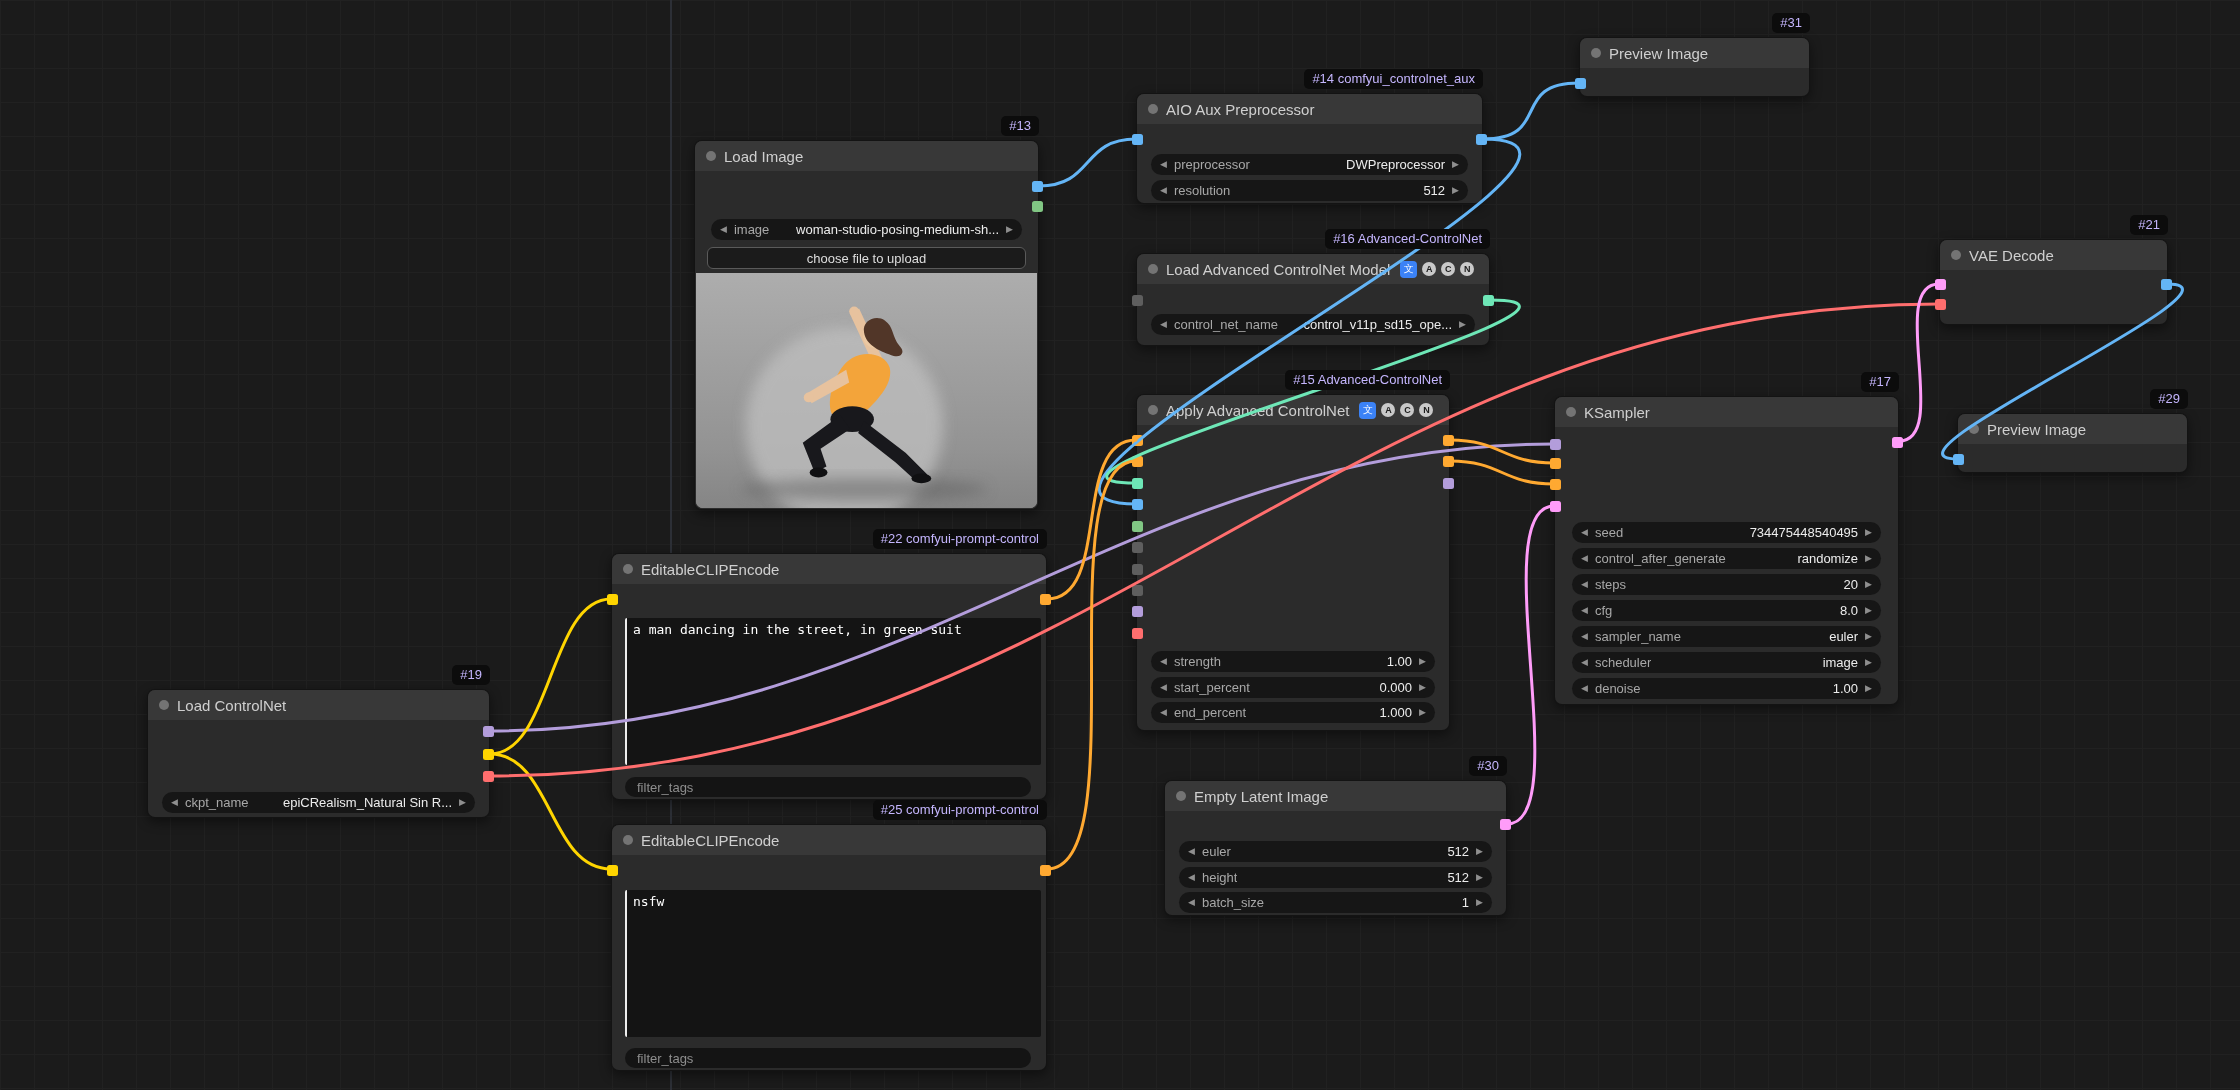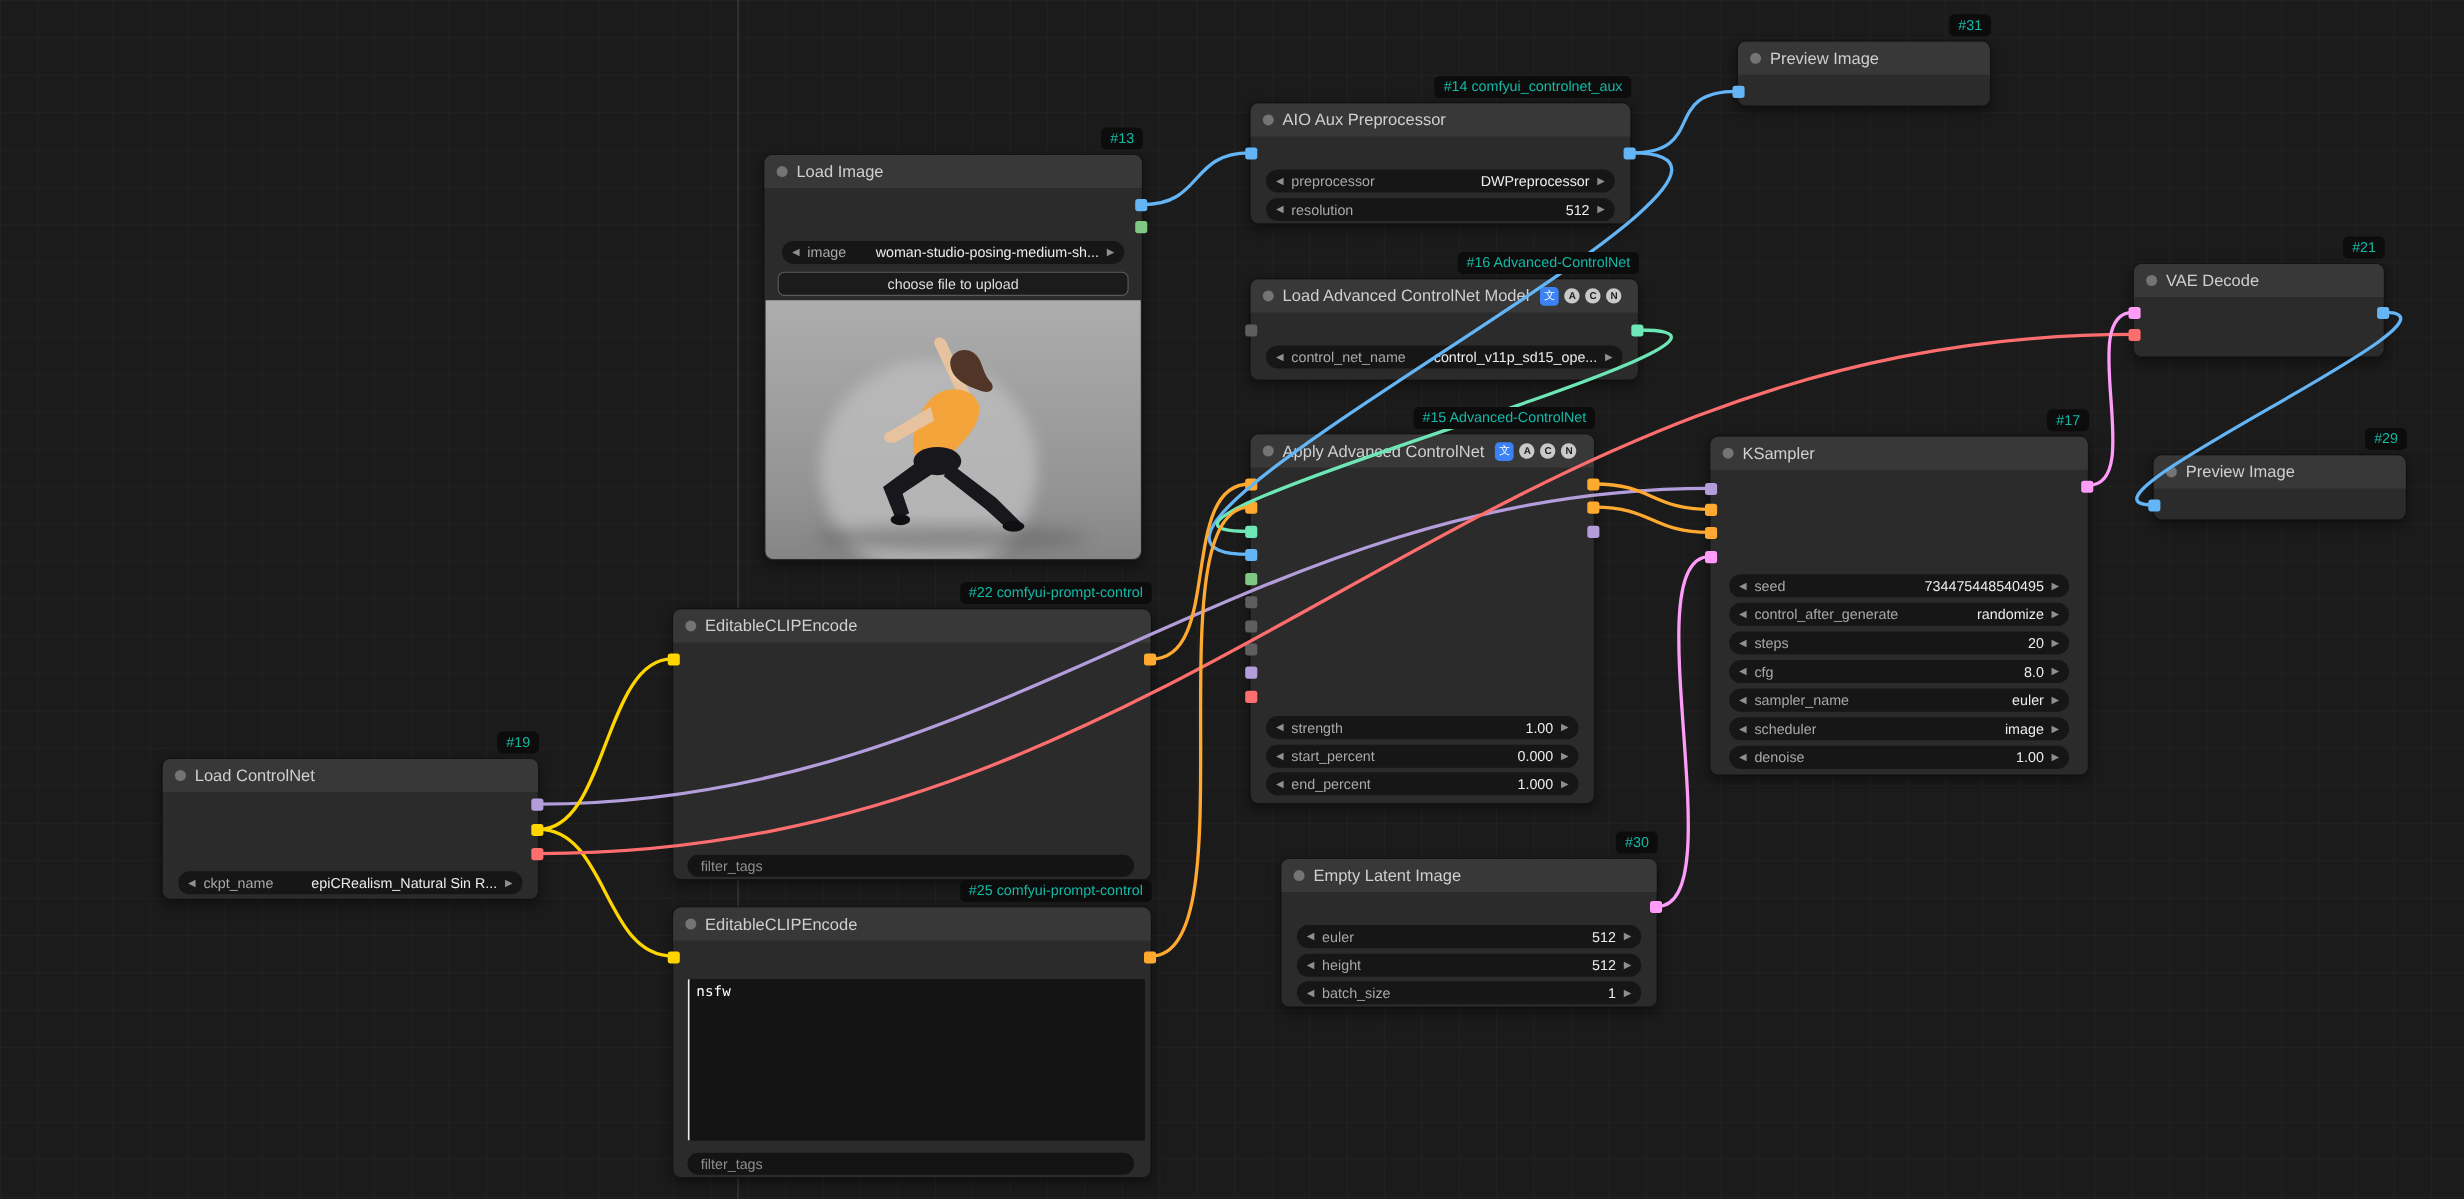--- a/index.html
+++ b/index.html
@@ -75,21 +75,21 @@
     white-space: nowrap; overflow: hidden;
   }
 
   .nimage {
     position: absolute; left: 1px; right: 1px; top: 132px; bottom: 1px;
     border-radius: 0 0 7px 7px; overflow: hidden; background: #9a9a9a;
   }
   .nimage svg { display: block; width: 100%; height: 100%; }
 
   .badge {
-    position: absolute; background: #0c0c0c; color: #14b8a6; font-size: 13px;
+    position: absolute; background: #0c0c0c; color: #c4b5fd; font-size: 13px;
     padding: 2px 8px; border-radius: 5px; z-index: 6; white-space: nowrap;
     line-height: 16px;
   }
 
   .wires { position: absolute; left: 0; top: 0; z-index: 4; pointer-events: none; }
   .wires path { fill: none; stroke-width: 3; stroke-linecap: round; }
 </style>
 </head>
 <body>
 
@@ -303,20 +303,21 @@
     <div class="slot in" style="top: 40px; background: rgb(100, 181, 246);"></div>
   </div>
 
   <div class="node" style="left:611px;top:553px;width:436px;height:247px">
     <div class="nheader">
       <span class="ndot"></span>
       <span class="ntitle">EditableCLIPEncode</span>
     </div>
     <div class="slot in" style="top: 40px; background: rgb(255, 213, 0);"></div>
     <div class="slot out" style="top: 40px; background: rgb(255, 169, 49);"></div>
+    <div class="ntext" style="left:13px;top:64px;width:416px;height:147px">a man dancing in the street, in green suit</div>
     <div class="filter-pill" style="left:13px;right:15px;top:223px">filter_tags</div>
   </div>
 
   <div class="node" style="left:611px;top:824px;width:436px;height:247px">
     <div class="nheader">
       <span class="ndot"></span>
       <span class="ntitle">EditableCLIPEncode</span>
     </div>
     <div class="slot in" style="top: 40px; background: rgb(255, 213, 0);"></div>
     <div class="slot out" style="top: 40px; background: rgb(255, 169, 49);"></div>

